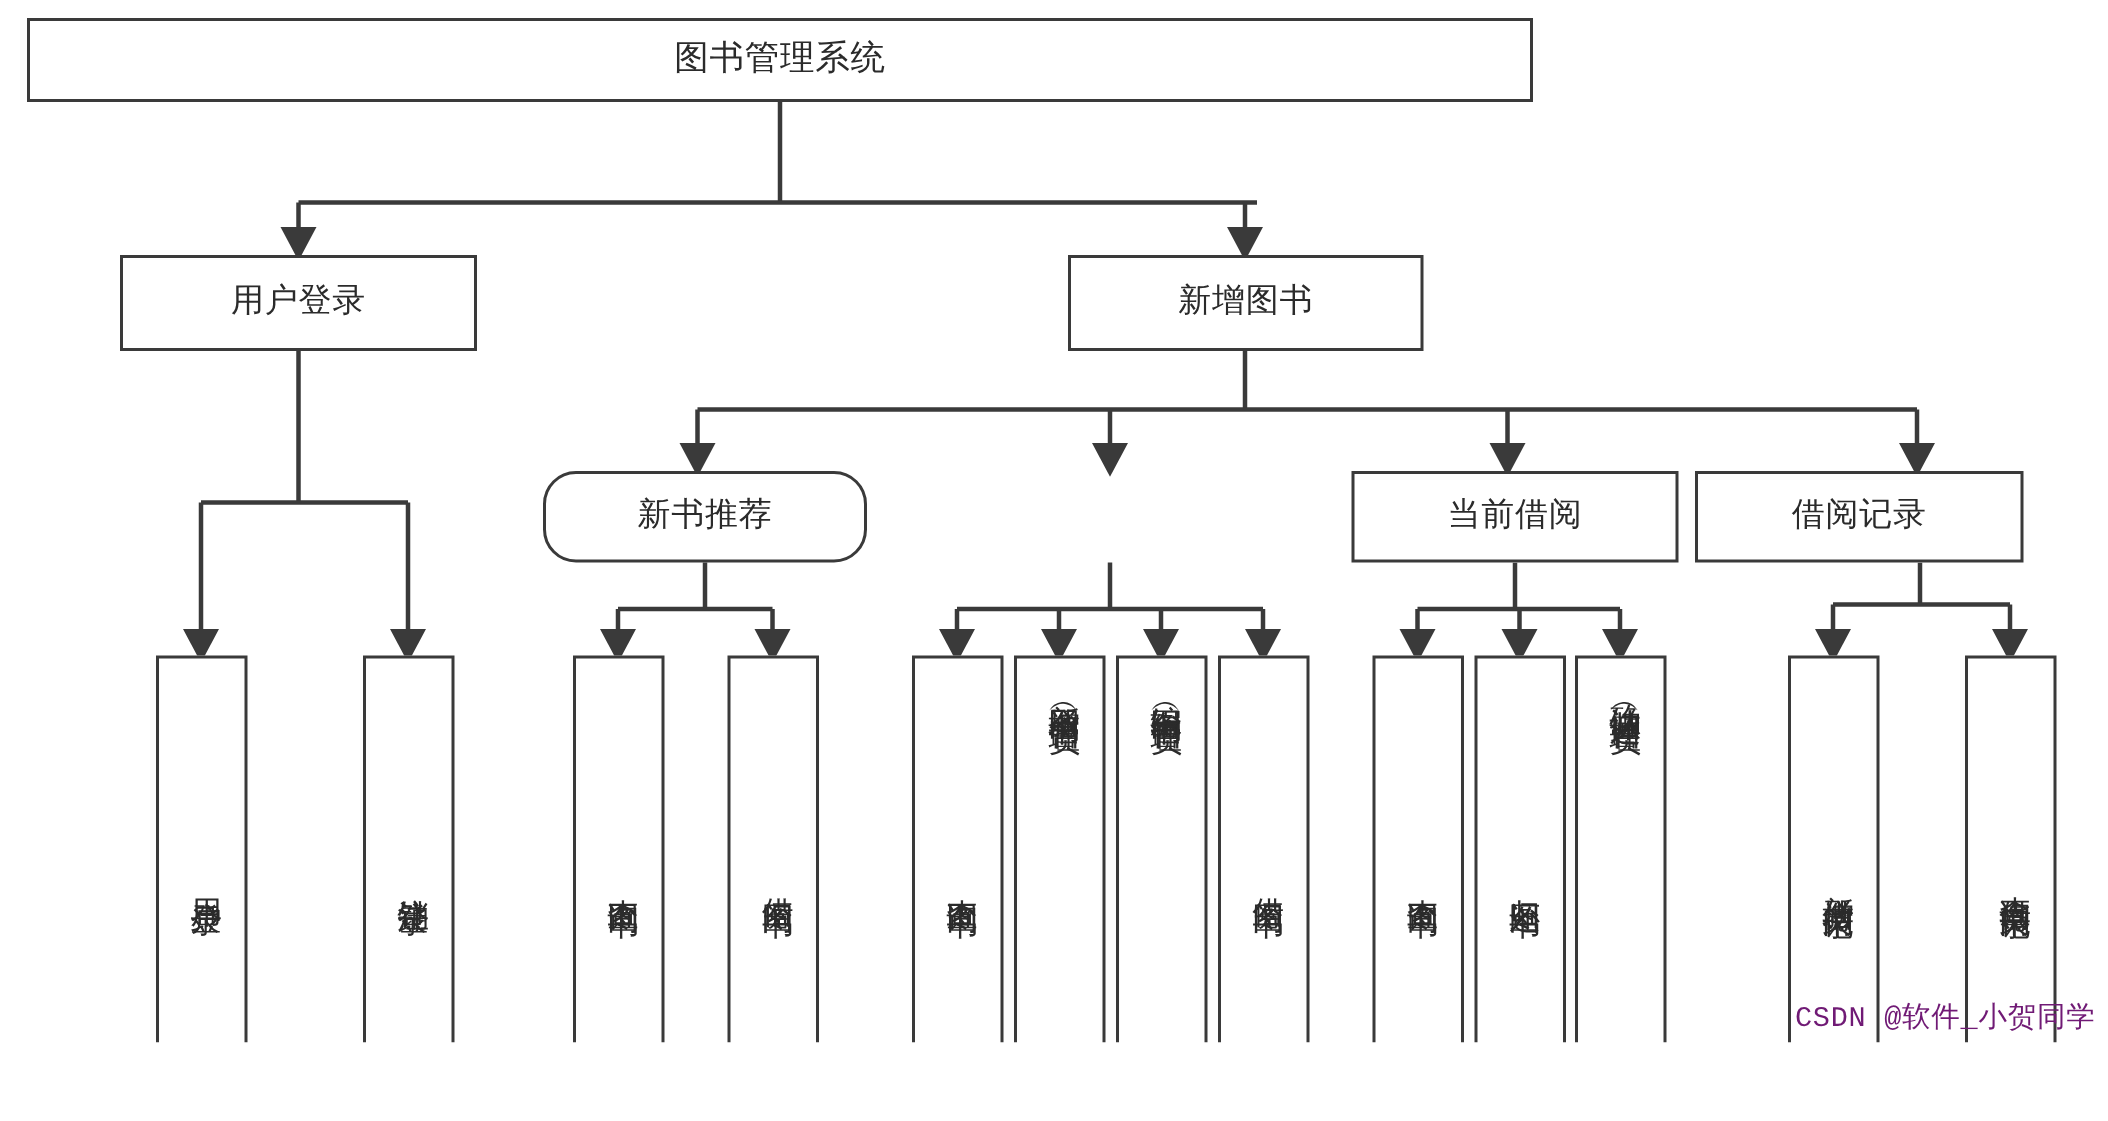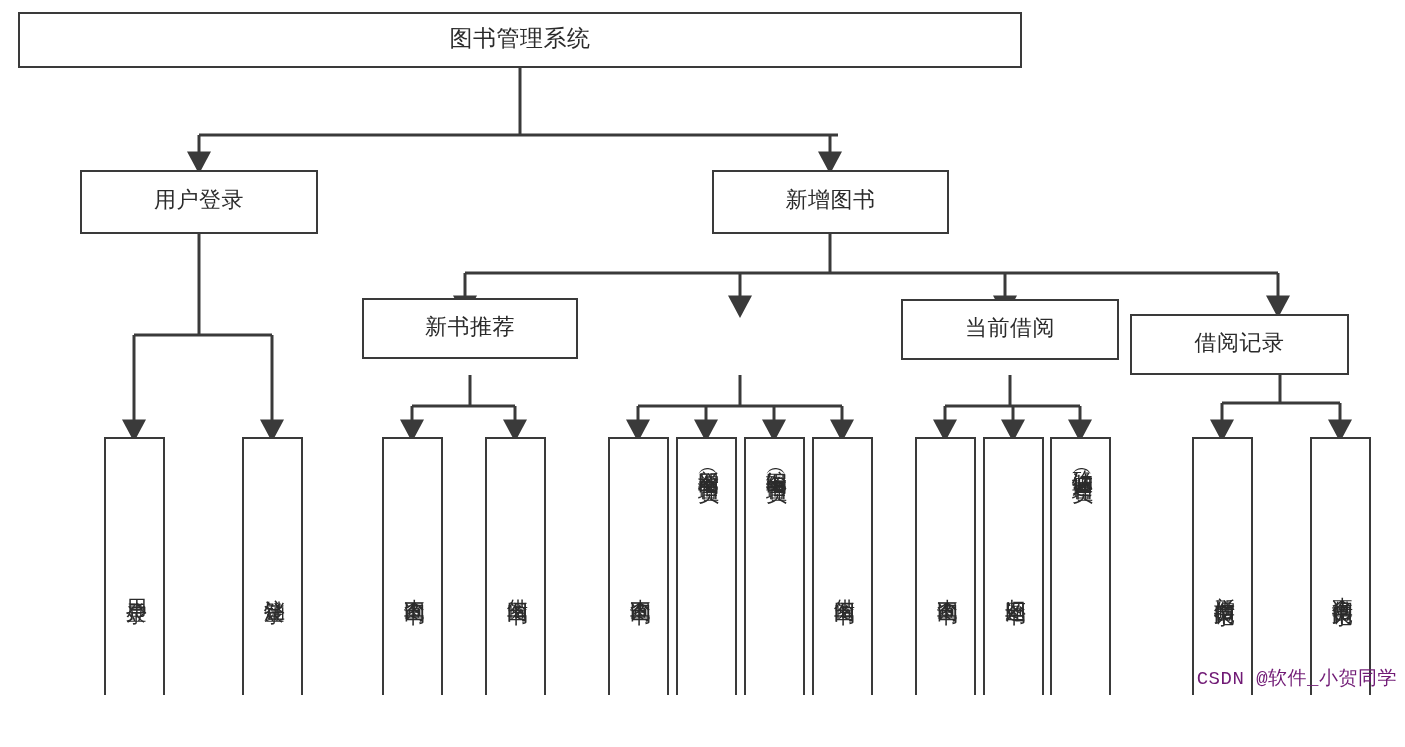--- a/index.html
+++ b/index.html
@@ -139,24 +139,24 @@
     <span class="node-label">图书管理系统</span>
   </div>
 
   <div class="node horiz" style="left:80px; top:170px; width:238px; height:64px;">
     <span class="node-label">用户登录</span>
   </div>
   <div class="node horiz" style="left:712px; top:170px; width:237px; height:64px;">
     <span class="node-label">新增图书</span>
   </div>
 
-  <div class="node horiz" style="left:362px; top:298px; width:216px; height:61px;">
+  <div class="node horiz" style="left:362px; top:314px; width:216px; height:61px;border-radius:22px;">
     <span class="node-label">新书推荐</span>
   </div>
-  <div class="node horiz" style="left:901px; top:299px; width:218px; height:61px;">
+  <div class="node horiz" style="left:901px; top:314px; width:218px; height:61px;">
     <span class="node-label">当前借阅</span>
   </div>
   <div class="node horiz" style="left:1130px; top:314px; width:219px; height:61px;">
     <span class="node-label">借阅记录</span>
   </div>
 
   <div class="node leaf centered" style="left:104px; top:437px; width:61px; height:298px;">
     <span class="node-label">用户登录</span>
   </div>
   <div class="node leaf centered" style="left:242px; top:437px; width:61px; height:298px;">

